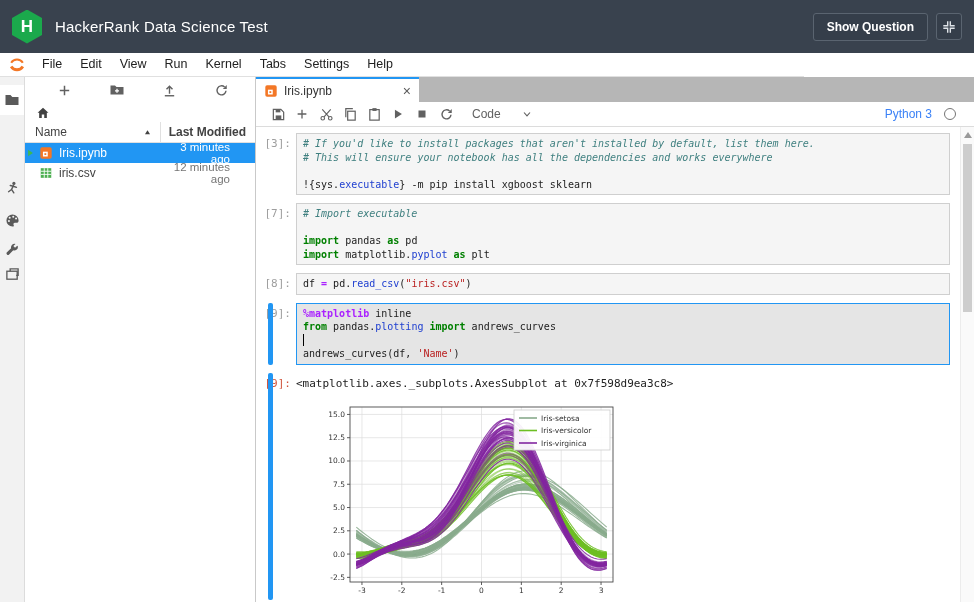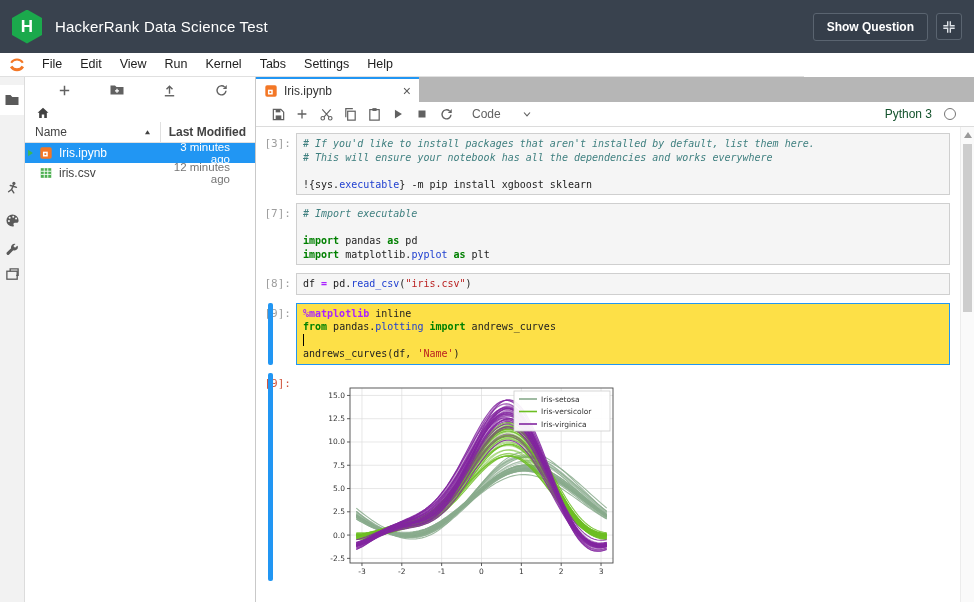--- a/index.html
+++ b/index.html
@@ -65,36 +65,36 @@
             align-items:center; padding:0 8px; gap:6px; cursor:pointer; }
   .nb-tab .tab-label { font-size:12px; color:#333; flex:1; }
   .nb-tab .tab-close { color:#5a5a5a; font-size:14px; line-height:1; cursor:pointer; }
   .nb-toolbar { height:25px; background:#fff; border-bottom:1px solid #dcdcdc;
                 display:flex; align-items:center; padding:0 10px; }
   .nb-toolbar .tbtn { width:24px; height:22px; display:flex; align-items:center;
                       justify-content:center; cursor:pointer; }
   .mode-select { display:flex; align-items:center; gap:20px; margin-left:14px; cursor:pointer; }
   .mode-select .mode-label { font-size:12px; color:#616161; }
   .kernel-area { margin-left:auto; display:flex; align-items:center; gap:12px; padding-right:8px; }
-  .kernel-name { font-size:12px; color:#14532d; }
+  .kernel-name { font-size:12px; color:#3b82f6; }
   .kernel-status { width:12px; height:12px; border:1.5px solid #757575; border-radius:50%; background:#fff; cursor:pointer; }
 
   
   .nb-content { position:relative; flex:1; background:#fff; overflow:hidden; padding-top:6px; }
   .cell-row { position:relative; display:flex; margin-bottom:8px; padding-right:24px; }
   .collapser { position:absolute; left:12px; top:0; bottom:0; width:5px; border-radius:2px;
                background:transparent; cursor:pointer; }
   .collapser.active { background:#2196f3; }
   .prompt { width:40px; flex:0 0 40px; text-align:right; padding-right:5px; padding-top:4px;
             font-family:"DejaVu Sans Mono",monospace; font-size:11px; color:#9e9e9e; }
   .prompt.out { color:#d0543c; }
   .cell-box { flex:1; border:1px solid #cfcfcf; background:#f5f5f5; padding:3px 6px;
               font-family:"DejaVu Sans Mono",monospace; font-size:10px; line-height:13.5px;
               color:#212121; cursor:text; }
-  .cell-box.active { background:#fde047; border:1.2px solid #2196f3; }
+  .cell-box.active { background:#e5e5e5; border:1.2px solid #2196f3; }
   .code-line { white-space:pre; }
   .tk-kw { color:#008000; font-weight:bold; }
   .tk-cm { color:#408080; font-style:italic; }
   .tk-pr { color:#2040d0; }
   .tk-st { color:#ba2121; }
   .tk-op { color:#aa22ff; font-weight:bold; }
   .tk-pl { color:#212121; }
   .cursor-bar { display:inline-block; width:0; border-left:1.3px solid #000; height:12px;
                 vertical-align:text-bottom; }
   .out-area { flex:1; }
@@ -353,20 +353,21 @@
                 <div class="code-line"><span class="tk-op">%matplotlib</span><span class="tk-pl"> inline</span></div>
                 <div class="code-line"><span class="tk-kw">from</span><span class="tk-pl"> pandas.</span><span class="tk-pr">plotting</span><span class="tk-pl"> </span><span class="tk-kw">import</span><span class="tk-pl"> andrews_curves</span></div>
                 <div class="code-line"><span class="cursor-bar"></span>&nbsp;</div>
                 <div class="code-line"><span class="tk-pl">andrews_curves(df, </span><span class="tk-st">'Name'</span><span class="tk-pl">)</span></div>
               </div>
             </div>
             <div class="cell-row">
               <div class="collapser active"></div>
               <div class="prompt out">[9]:</div>
               <div class="out-area">
+                <div class="out-text">&lt;matplotlib.axes._subplots.AxesSubplot at 0x7f598d9ea3c8&gt;</div>
                 <div class="figure"><svg width="292" height="196" viewBox="0 0 292 196">
                     <rect x="0" y="0" width="292" height="196" fill="#ffffff"></rect>
                     <line x1="33.954545454545446" y1="7" x2="33.954545454545446" y2="182" stroke="#dcdcdc" stroke-width="0.7"></line>
                     <line x1="73.8030303030303" y1="7" x2="73.8030303030303" y2="182" stroke="#dcdcdc" stroke-width="0.7"></line>
                     <line x1="113.65151515151514" y1="7" x2="113.65151515151514" y2="182" stroke="#dcdcdc" stroke-width="0.7"></line>
                     <line x1="153.5" y1="7" x2="153.5" y2="182" stroke="#dcdcdc" stroke-width="0.7"></line>
                     <line x1="193.34848484848484" y1="7" x2="193.34848484848484" y2="182" stroke="#dcdcdc" stroke-width="0.7"></line>
                     <line x1="233.19696969696972" y1="7" x2="233.19696969696972" y2="182" stroke="#dcdcdc" stroke-width="0.7"></line>
                     <line x1="273.04545454545456" y1="7" x2="273.04545454545456" y2="182" stroke="#dcdcdc" stroke-width="0.7"></line>
                     <line x1="22" y1="177.34574468085106" x2="285" y2="177.34574468085106" stroke="#dcdcdc" stroke-width="0.7"></line>

